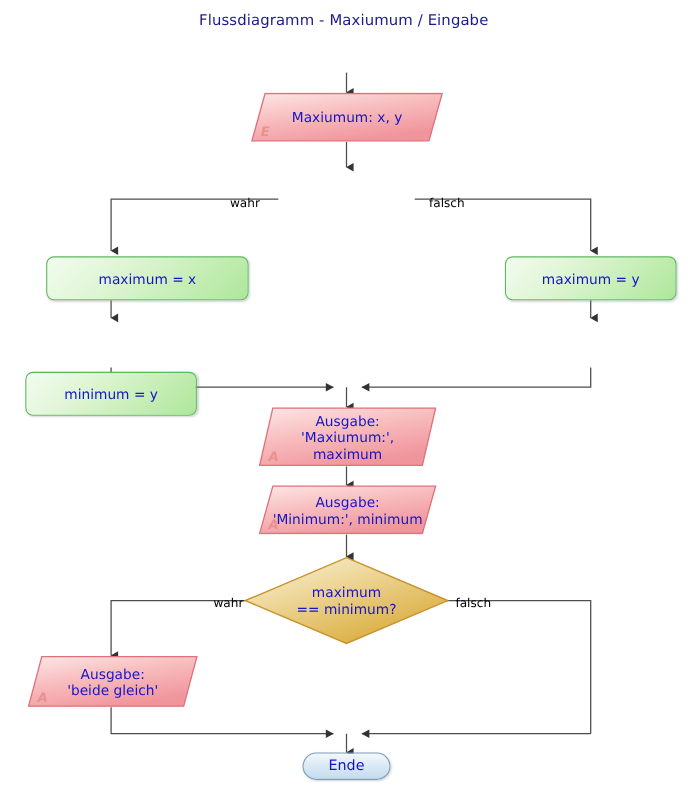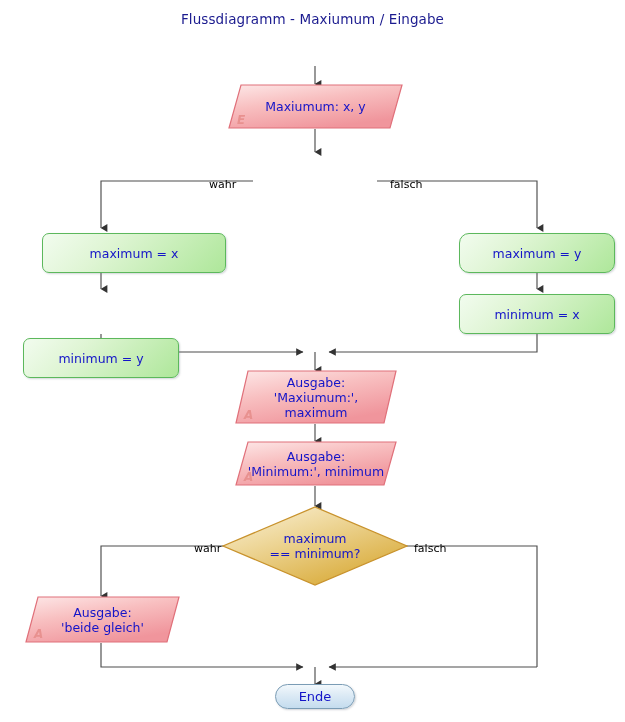--- a/index.html
+++ b/index.html
@@ -207,27 +207,24 @@
   <div class="edge-label" style="left:390px; top:178px;">falsch</div>
 
   <div class="node process" style="left:23px; top:233px; width:184px; height:40px;margin-left:19px;">
     <span>maximum = x</span>
   </div>
 
   <div class="node process" style="left:23px; top:294px; width:156px; height:40px;margin-top:44px;">
     <span>minimum = y</span>
   </div>
 
-  <div class="node process" style="left:459px; top:233px; width:156px; height:40px;border-radius:10px;">
+  <div class="node process" style="left:459px; top:233px; width:156px; height:40px;">
     <span>maximum = y</span>
   </div>
 
-  <div class="node process" style="left:459px; top:294px; width:156px; height:40px;">
-    <span>minimum = x</span>
-  </div>
 
   <div class="node io" style="left:235px; top:370px; width:162px; height:54px;">
     <svg class="io-svg" viewBox="0 0 162 54" preserveAspectRatio="none" xmlns="http://www.w3.org/2000/svg">
       <defs>
         <linearGradient id="ioGrad2" x1="0" y1="0" x2="0.55" y2="1">
           <stop offset="0%" stop-color="#fde7e7"></stop>
           <stop offset="45%" stop-color="#f8bfc0"></stop>
           <stop offset="100%" stop-color="#f0959c"></stop>
         </linearGradient>
       </defs>

